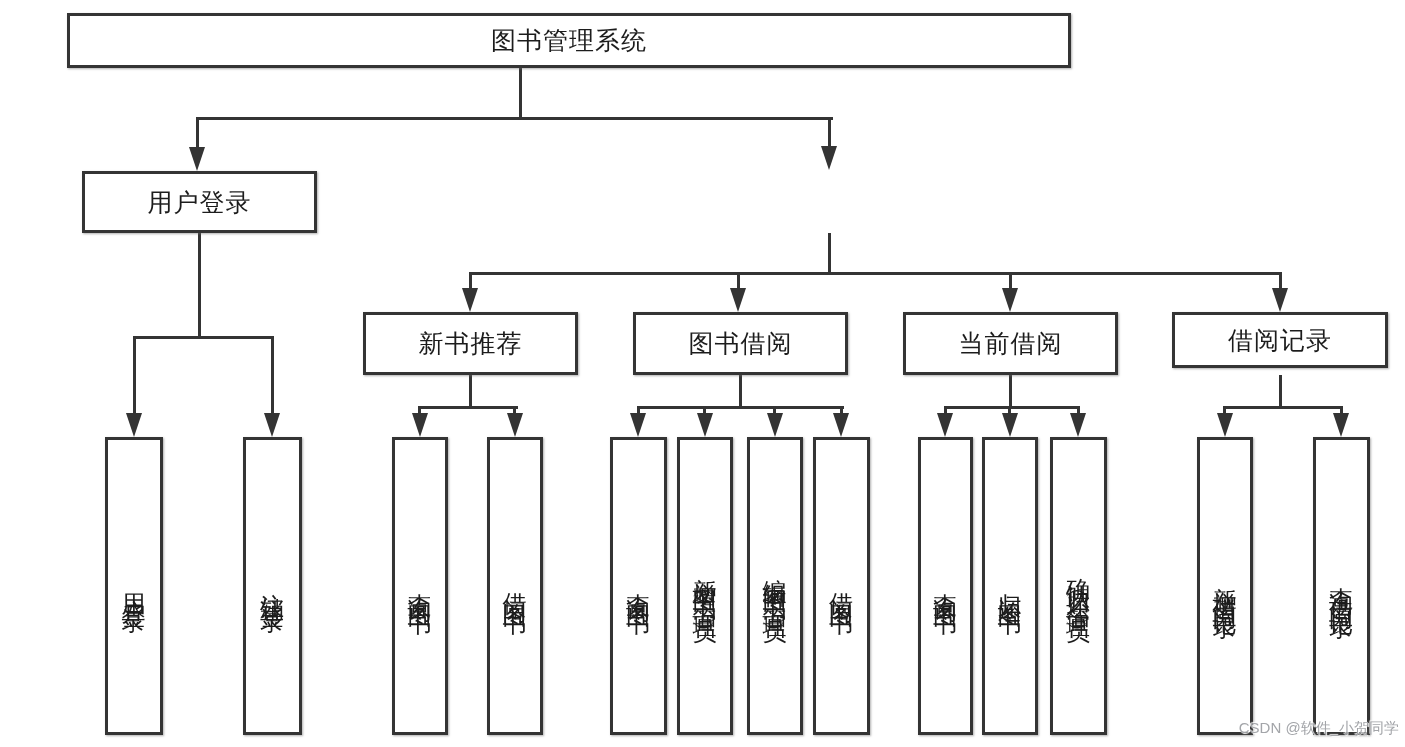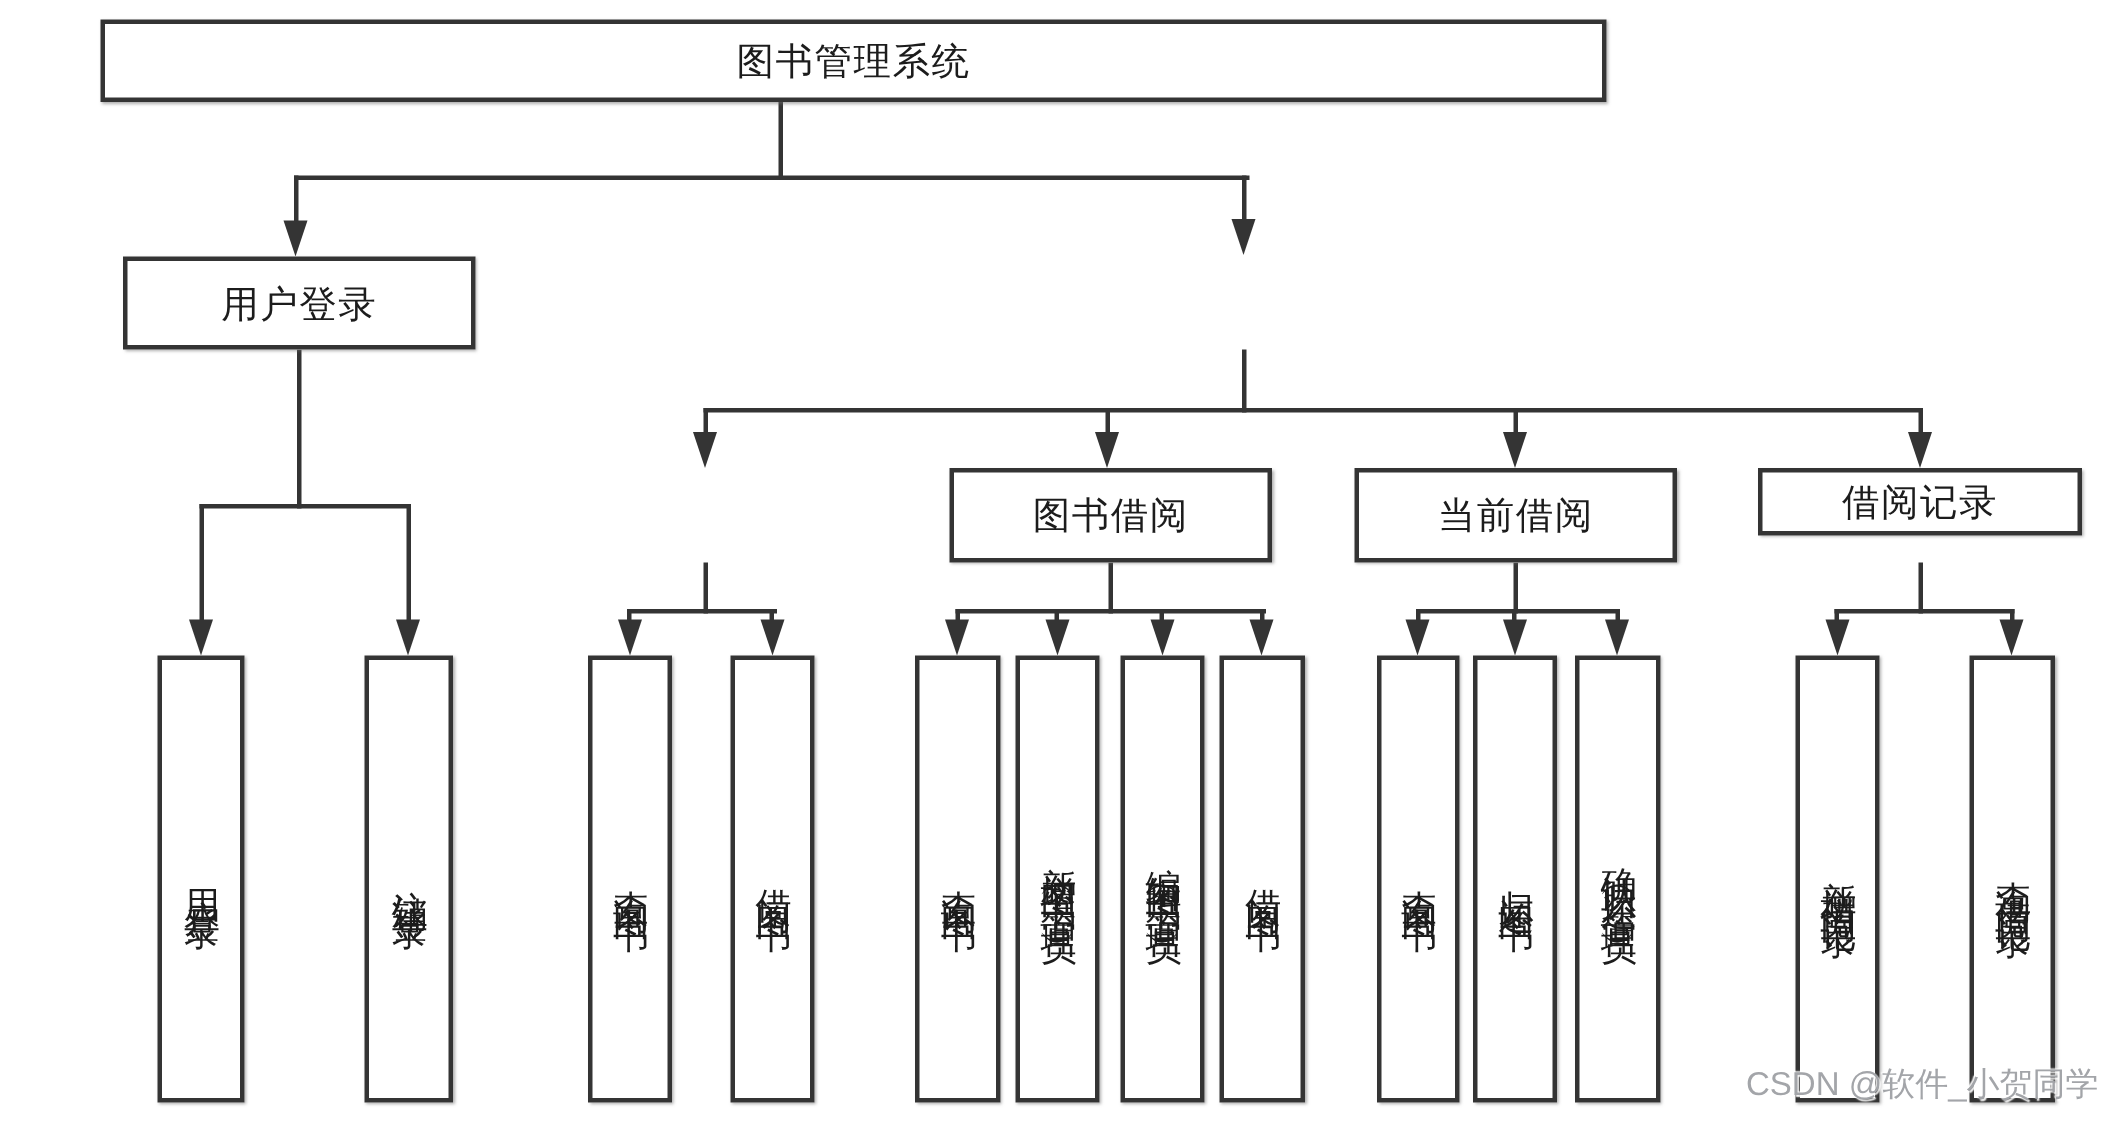--- a/index.html
+++ b/index.html
@@ -67,21 +67,21 @@
     height: 0;
     border-left: 8px solid transparent;
     border-right: 8px solid transparent;
     border-top: 24px solid #343434;
     z-index: 1;
   }
   .watermark {
     position: absolute;
     right: 6px;
     bottom: 9px;
-    font-size: 22px;
+    font-size: 15px;
     color: #a3a5a9;
     text-shadow: 1px 1px 1px #ffffff, -1px -1px 1px #ffffff;
     z-index: 3;
     white-space: nowrap;
   }
 </style>
 </head>
 <body>
 
 <div class="canvas">
@@ -112,27 +112,30 @@
   <div class="line" style="left:469px; top:272px; width:813px; height:3px;"></div>
   <div class="line" style="left:469px; top:272px; width:3px; height:18px;"></div>
   <div class="arrow" style="left:462px; top:288px;"></div>
   <div class="line" style="left:737px; top:272px; width:3px; height:18px;"></div>
   <div class="arrow" style="left:730px; top:288px;"></div>
   <div class="line" style="left:1009px; top:272px; width:3px; height:18px;"></div>
   <div class="arrow" style="left:1002px; top:288px;"></div>
   <div class="line" style="left:1279px; top:272px; width:3px; height:18px;"></div>
   <div class="arrow" style="left:1272px; top:288px;"></div>
 
+  <div class="hbox" style="left:363px; top:312px; width:215px; height:63px;">
+    <span>新书推荐</span>
+  </div>
   <div class="hbox" style="left:903px; top:312px; width:215px; height:63px;">
     <span>当前借阅</span>
   </div>
   <div class="hbox" style="left:633px; top:312px; width:215px; height:63px;">
     <span>图书借阅</span>
   </div>
-  <div class="hbox" style="left:1172px; top:312px; width:216px; height:45px;">
+  <div class="hbox" style="left:1172px; top:312px; width:216px; height:56px;">
     <span>借阅记录</span>
   </div>
 
   <div class="line" style="left:469px; top:375px; width:3px; height:34px;"></div>
   <div class="line" style="left:418px; top:406px; width:100px; height:3px;"></div>
   <div class="line" style="left:418px; top:406px; width:3px; height:12px;"></div>
   <div class="arrow" style="left:412px; top:413px;"></div>
   <div class="line" style="left:513px; top:406px; width:3px; height:12px;"></div>
   <div class="arrow" style="left:507px; top:413px;"></div>
 

